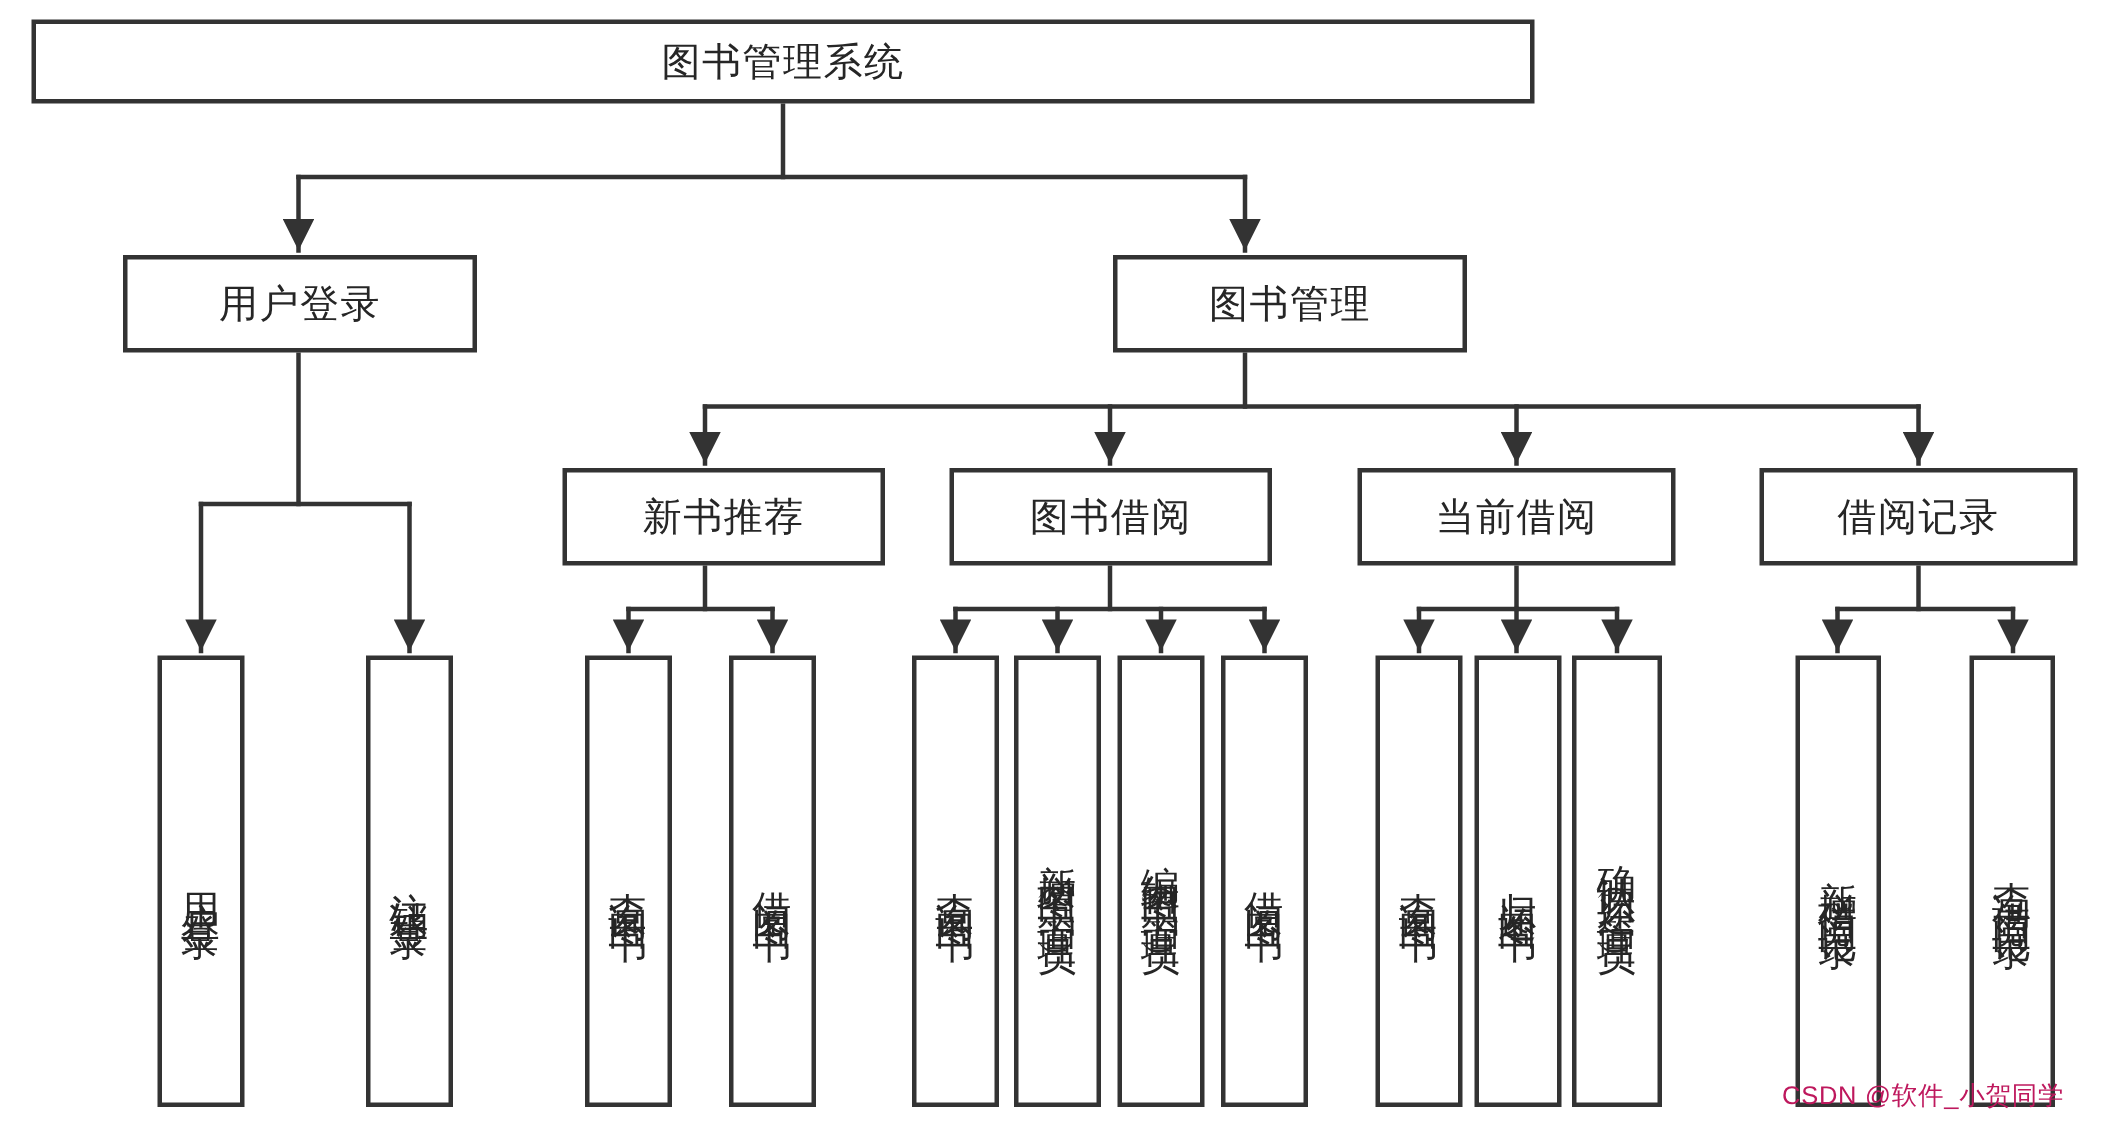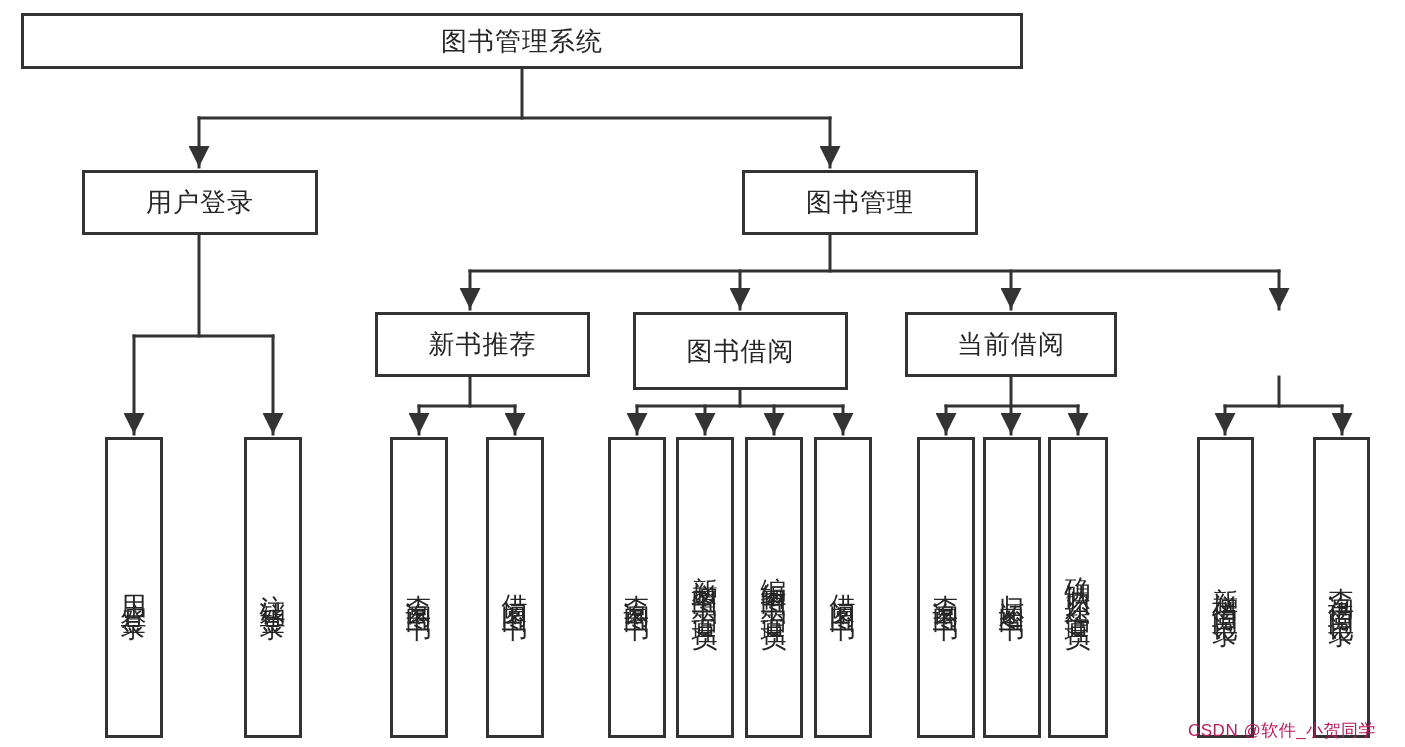--- a/index.html
+++ b/index.html
@@ -109,25 +109,28 @@
   <div class="hbox" style="left:82px; top:170px; width:236px; height:65px;">
     <span>用户登录</span>
   </div>
   <div class="hbox" style="left:712px; top:170px; width:236px; height:65px;margin-left:30px;">
     <span>图书管理</span>
   </div>
 
   <div class="hbox" style="left:363px; top:312px; width:215px; height:65px;margin-left:12px;">
     <span>新书推荐</span>
   </div>
-  <div class="hbox" style="left:633px; top:312px; width:215px; height:78px;">
+  <div class="hbox" style="left:633px; top:312px; width:215px; height:65px;">
     <span>图书借阅</span>
   </div>
   <div class="hbox" style="left:905px; top:312px; width:212px; height:65px;">
     <span>当前借阅</span>
+  </div>
+  <div class="hbox" style="left:1173px; top:312px; width:212px; height:65px;">
+    <span>借阅记录</span>
   </div>
 
   <div class="vbox" style="left:105px; width:58px;">
     <span>用户登录</span>
   </div>
   <div class="vbox" style="left:244px; width:58px;">
     <span>注销登录</span>
   </div>
 
   <div class="vbox" style="left:390px; width:58px;">

